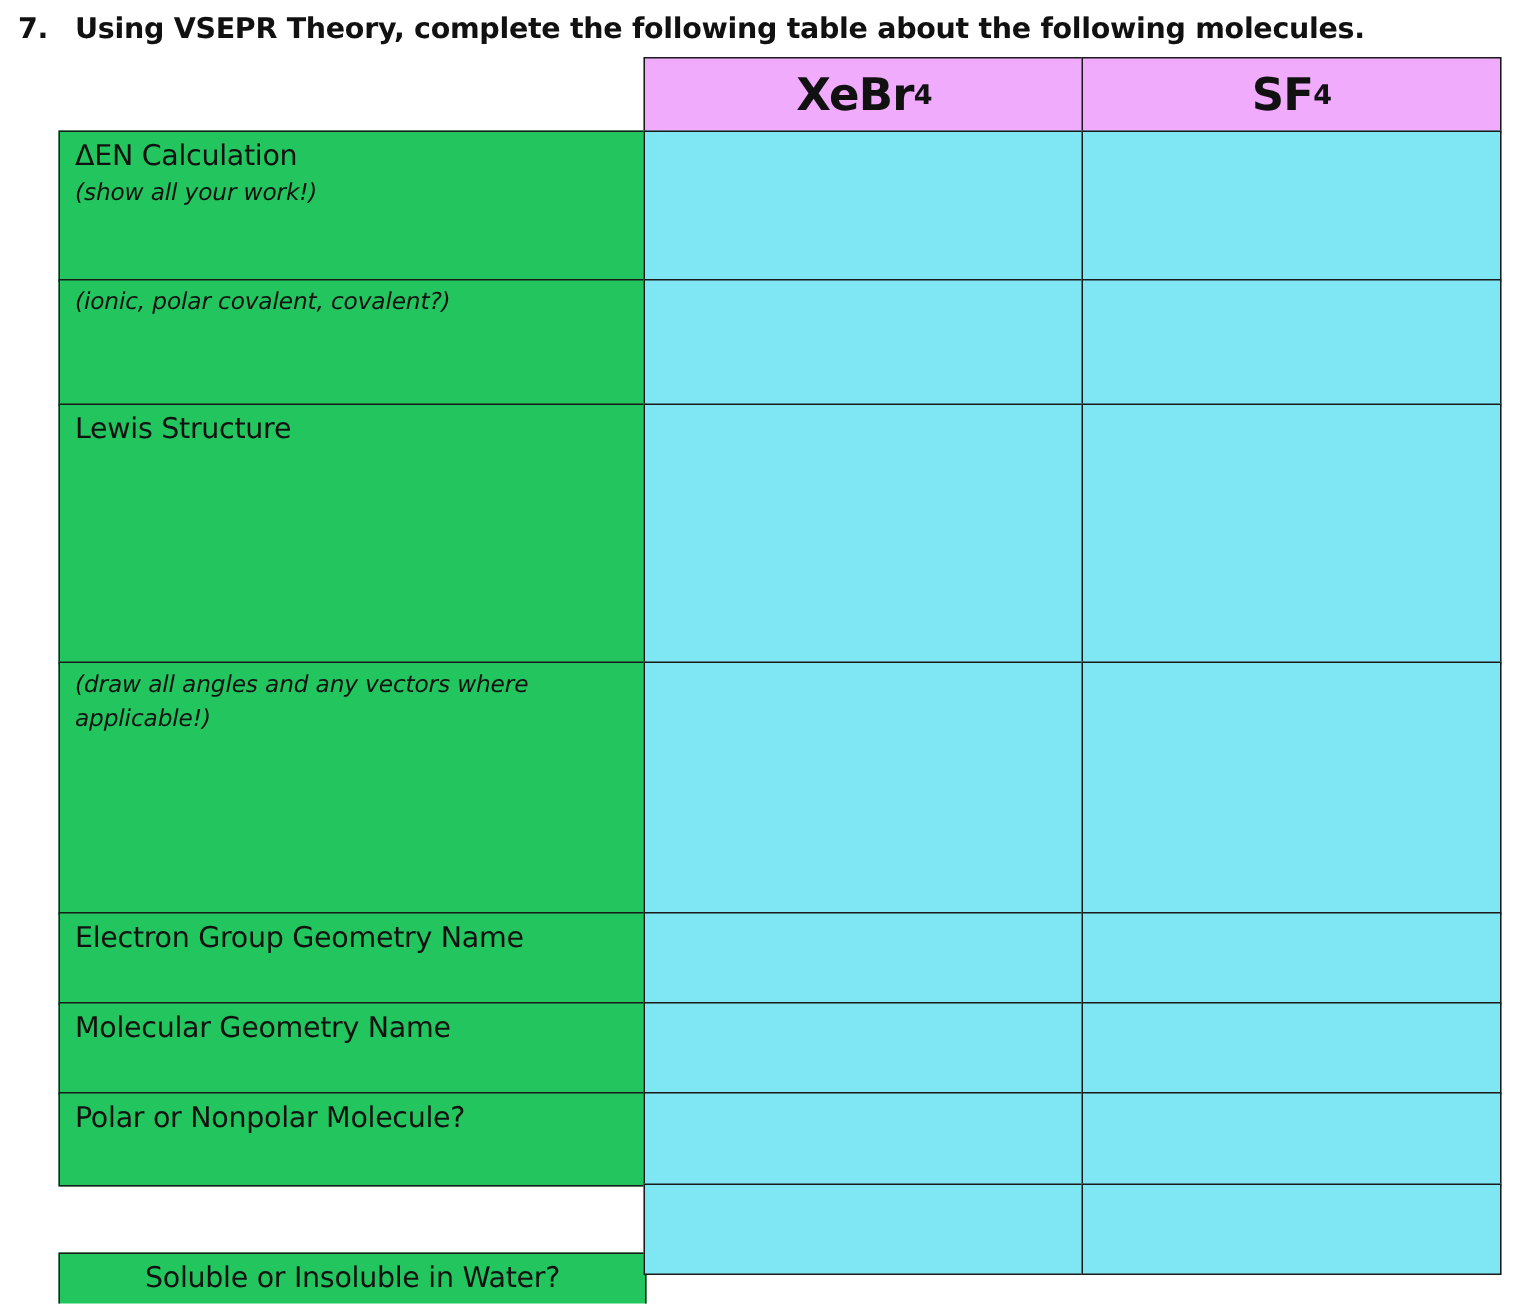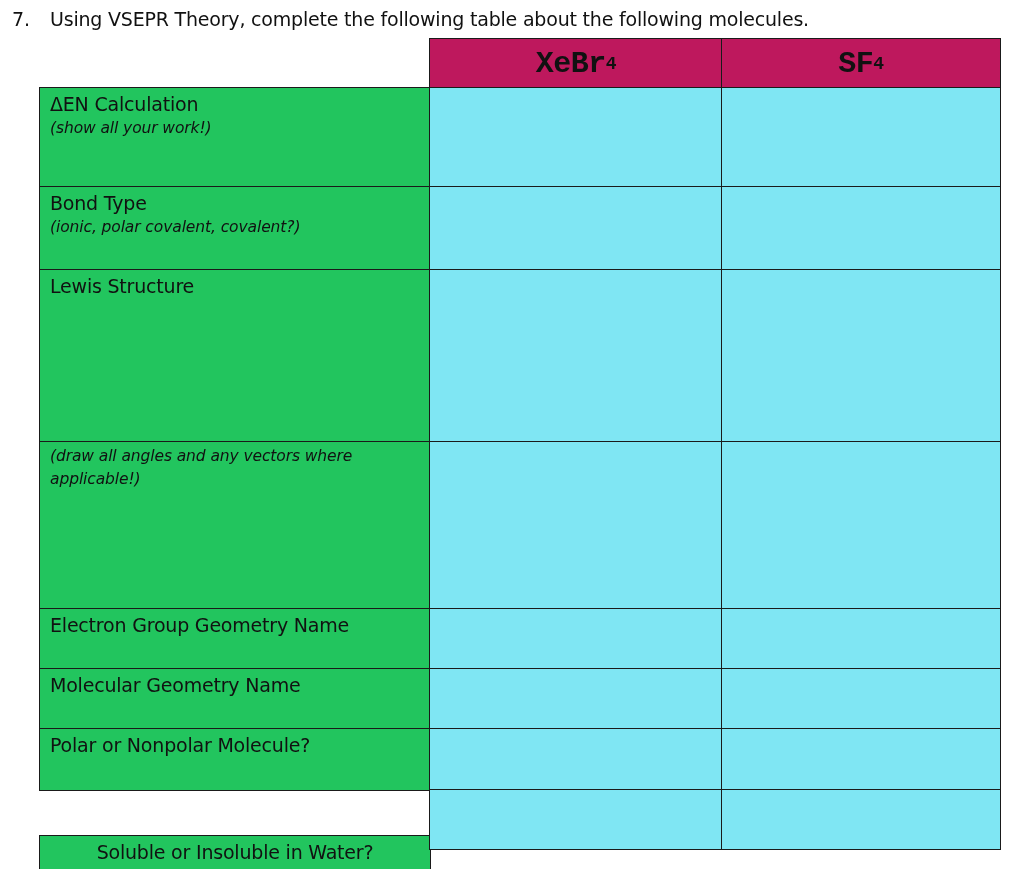--- a/index.html
+++ b/index.html
@@ -1,24 +1,24 @@
 <!DOCTYPE html>
 <html><head>
 <meta charset="utf-8">
 <style>
   html, body { margin: 0; padding: 0; background: #ffffff; }
   body { width: 1024px; height: 869px; position: relative; overflow: hidden;
          font-family: "DejaVu Sans", "Liberation Sans", sans-serif; color: #111; }
-  .question { position: absolute; left: 12px; top: 8px; font-size: 19px; font-weight: normal;
+  .question { position: absolute; left: 12px; top: 8px; font-size: 19px; font-weight: bold;
               letter-spacing: -0.2px; white-space: nowrap; }
   .question .num { display: inline-block; width: 38px; }
   .tbl { position: absolute; left: 0; top: 0; }
   .cell { position: absolute; box-sizing: border-box; border: 1.5px solid #1a1a1a; }
-  .hdr { background: #be185d; display: flex; align-items: center; justify-content: center;
-         font-weight: bold; font-size: 30px; letter-spacing: -0.5px; font-family: Liberation Mono, monospace; }
+  .hdr { background: #f0abfc; display: flex; align-items: center; justify-content: center;
+         font-weight: bold; font-size: 30px; letter-spacing: -0.5px; }
   .hdr sub { font-size: 18px; vertical-align: -8px; line-height: 0; }
   .label { background: #22c55e; padding: 3px 10px; }
   .label .main { font-size: 19px; line-height: 26px; letter-spacing: -0.2px; }
   .label .sub { font-size: 15.5px; font-style: italic; line-height: 23px; letter-spacing: -0.1px; }
   .answer { background: #7fe6f3; }
 </style>
 </head>
 <body>
 
 <div class="question">
@@ -37,21 +37,20 @@
   </div>
 
   <div class="cell label" style="left:39px; top:87px; width:392px; height:101px;">
     <div class="main">ΔEN Calculation</div>
     <div class="sub">(show all your work!)</div>
   </div>
   <div class="cell answer" style="left: 429px; top: 87px; width: 294px; height: 101px; background: rgb(127, 230, 243);"></div>
   <div class="cell answer" style="left: 721px; top: 87px; width: 280px; height: 101px; background: rgb(127, 230, 243);"></div>
 
   <div class="cell label" style="left:39px; top:186px; width:392px; height:85px;">
-    <div class="main">Bond Type</div>
     <div class="sub">(ionic, polar covalent, covalent?)</div>
   </div>
   <div class="cell answer" style="left: 429px; top: 186px; width: 294px; height: 85px; background: rgb(127, 230, 243);"></div>
   <div class="cell answer" style="left: 721px; top: 186px; width: 280px; height: 85px; background: rgb(127, 230, 243);"></div>
 
   <div class="cell label" style="left:39px; top:269px; width:392px; height:174px;">
     <div class="main">Lewis Structure</div>
   </div>
   <div class="cell answer" style="left: 429px; top: 269px; width: 294px; height: 174px; background: rgb(127, 230, 243);"></div>
   <div class="cell answer" style="left: 721px; top: 269px; width: 280px; height: 174px; background: rgb(127, 230, 243);"></div>

